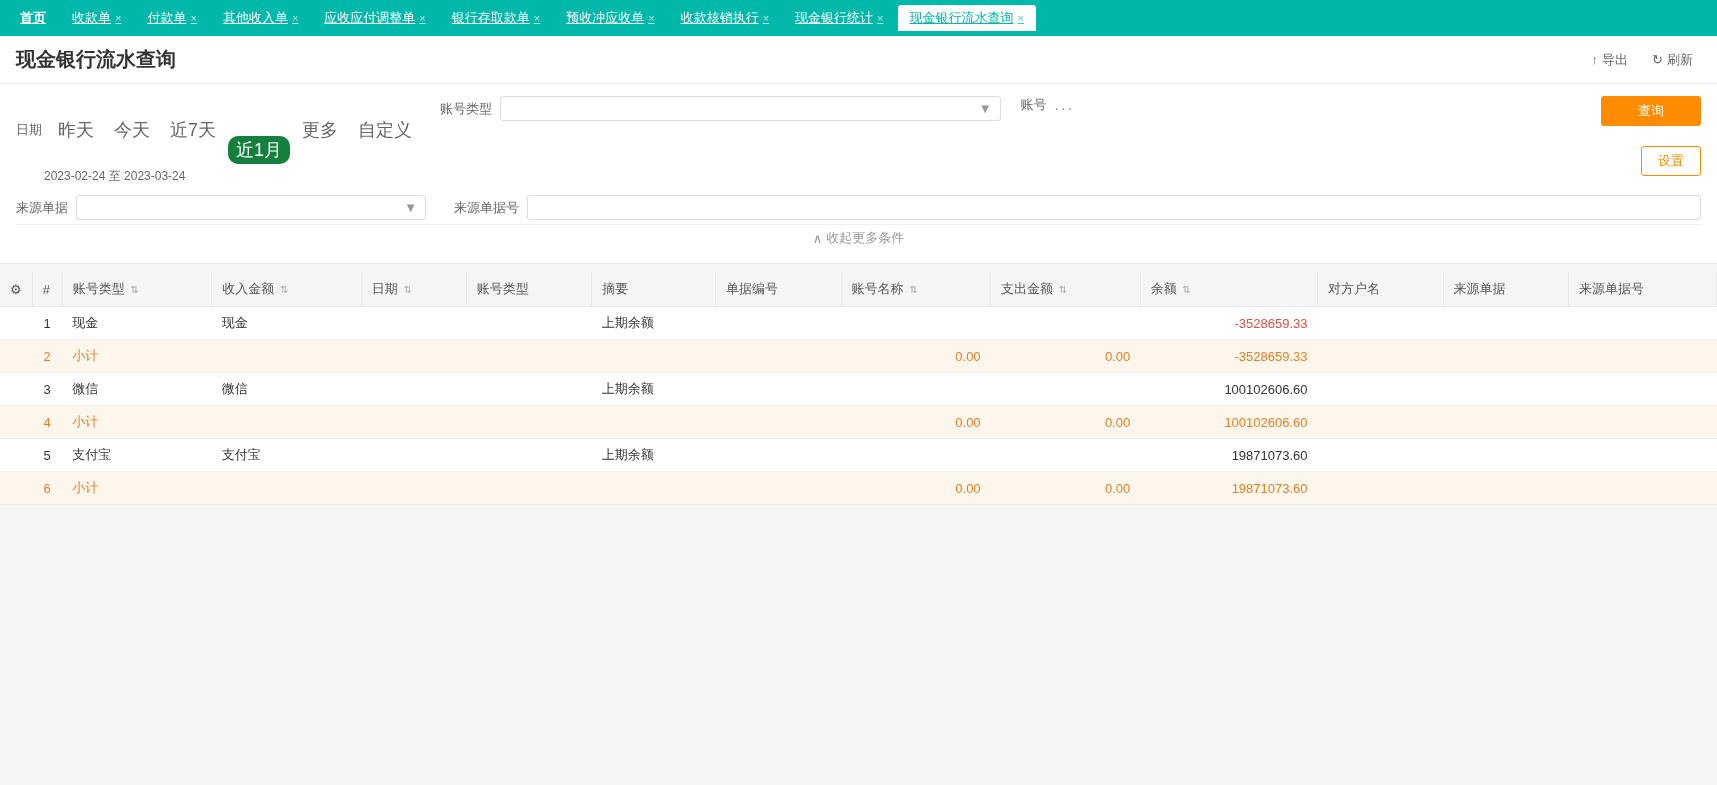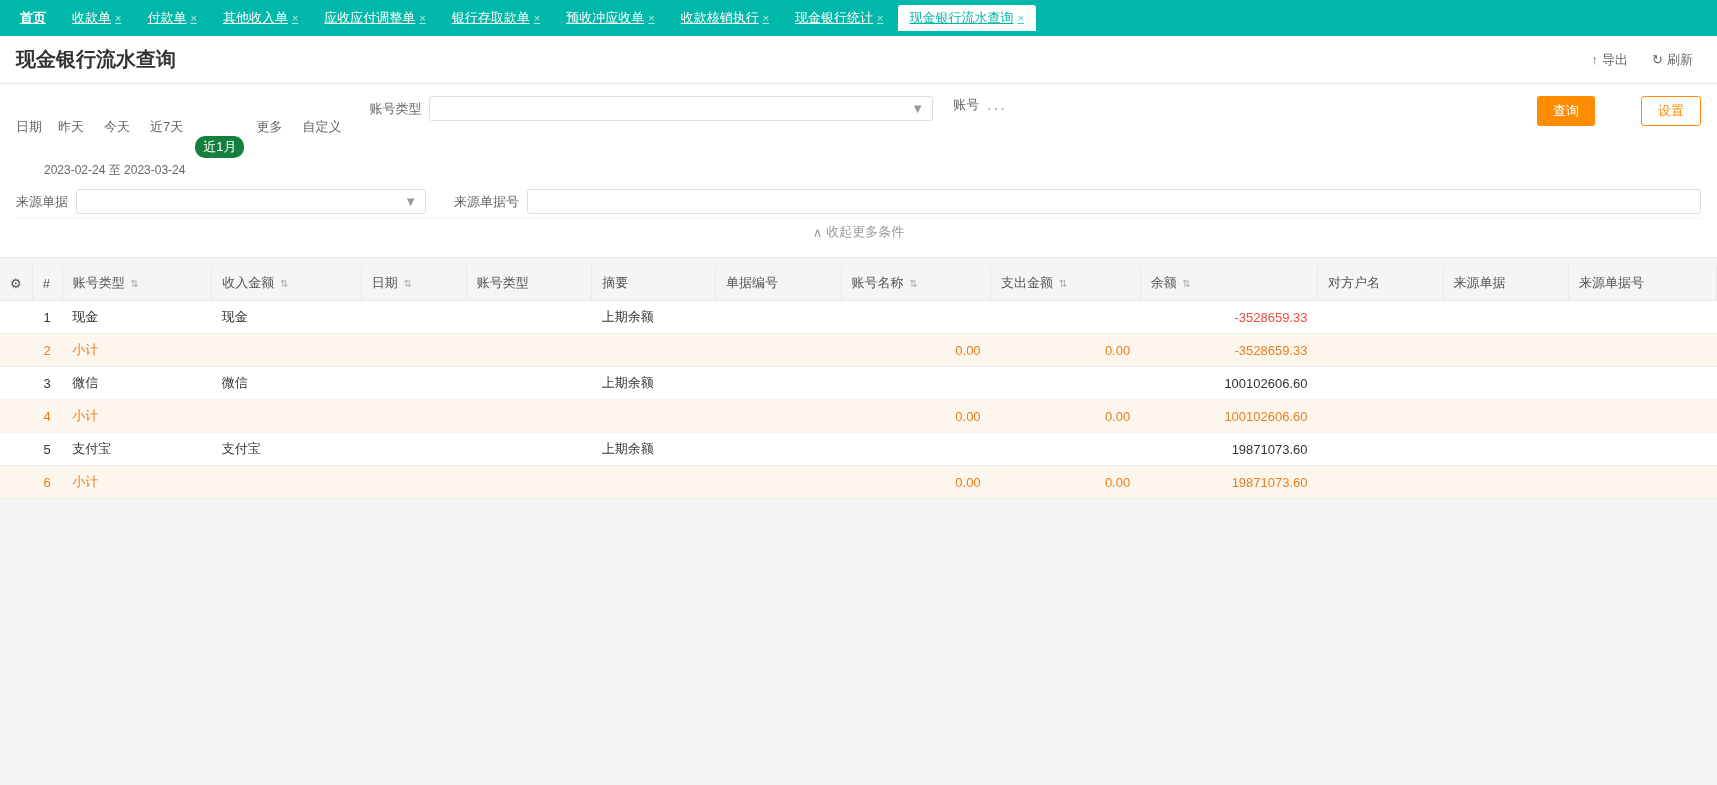--- a/index.html
+++ b/index.html
@@ -56,21 +56,21 @@
       padding: 12px 16px;
       border-bottom: 1px solid #e8e8e8;
     }
     .filter-label { color: #666; white-space: nowrap; font-size: 13px; }
     .date-options { display: flex; gap: 4px; align-items: center; }
     .date-option {
       padding: 2px 8px;
       cursor: pointer;
       color: #666;
       border-radius: 3px;
-      font-size: 13px;
+      font-size: 18px;
     }
     .date-option.active {
       background: #15803d;
       color: #fff;
       border-radius: 10px;
       margin-top: 40px;
     }
     .date-range { color: #666; font-size: 12px; margin-top: 2px; }
     .filter-select {
       display: flex; align-items: center; gap: 4px;
@@ -180,21 +180,21 @@
       background: #fdf6ec;
     }
     .row-subtotal td {
       color: #e67e22 !important;
     }
     .row-num { color: #999; text-align: center; width: 30px; }
     .gear-col { width: 30px; text-align: center; }
 
     
     .right-buttons {
-      display: flex; gap: 6px;
+      display: flex; flex-direction: column; gap: 20px;
     }
     .inline-row {
       display: flex;
       align-items: center;
       gap: 8px;
     }
   </style>
 </head>
 <body>
 

